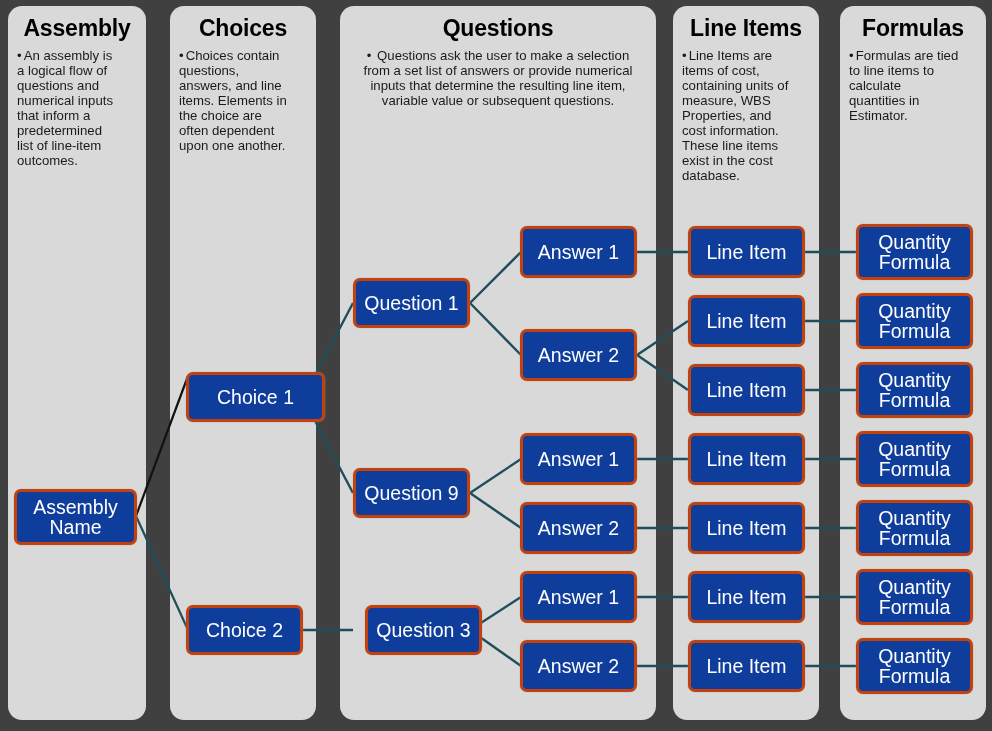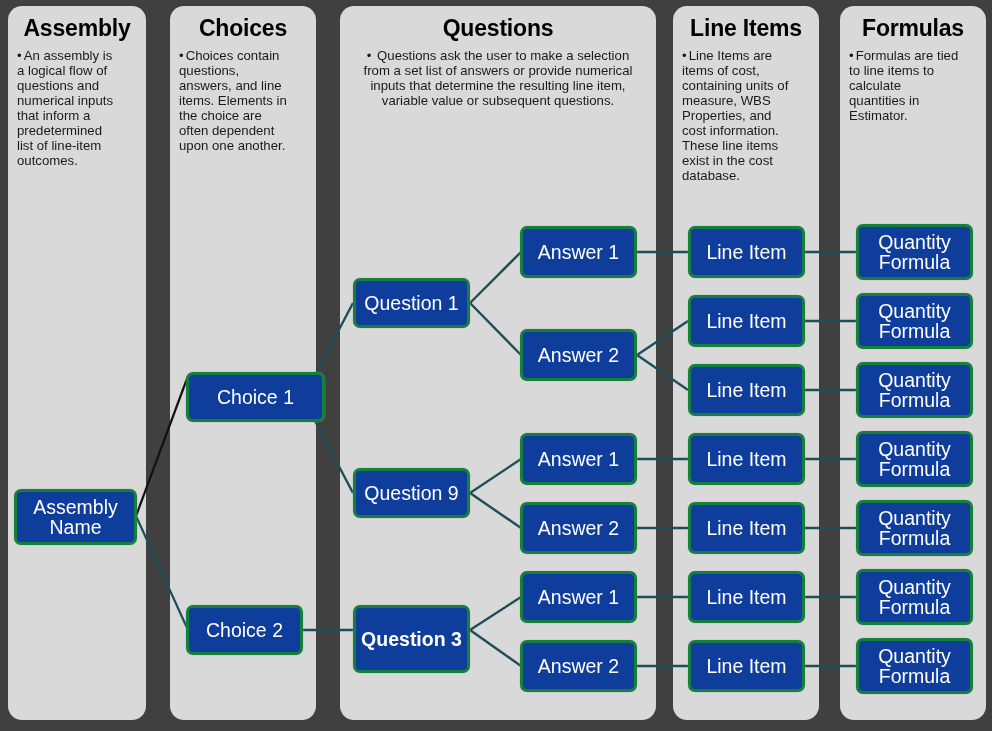--- a/index.html
+++ b/index.html
@@ -54,21 +54,21 @@
   .c3 .col-body {
     font-size: 13.2px;
     padding: 6px 16px 0 16px;
     text-align: center;
   }
 
   
   .node {
     position: absolute;
     background: #0f3d9c;
-    border: 3px solid #15803d;
+    border: 3px solid #c2410c;
     border-radius: 7px;
     box-sizing: border-box;
     color: #ffffff;
     display: flex;
     align-items: center;
     justify-content: center;
     text-align: center;
     font-size: 19.5px;
     line-height: 1.06;
     z-index: 5;
@@ -169,21 +169,21 @@
     <line x1="805" y1="666" x2="856" y2="666" stroke="#1E4E5A" stroke-width="2.4"></line>
   </svg>
 
   <div class="node two-line" style="left:14px; top:489px; width:123px; height:56px;">Assembly<br>Name</div>
 
   <div class="node" style="left:186px; top:372px; width:139px; height:50px;">Choice 1</div>
   <div class="node" style="left:186px; top:605px; width:117px; height:50px;text-align:center;">Choice 2</div>
 
   <div class="node" style="left:353px; top:278px; width:117px; height:50px;">Question 1</div>
   <div class="node" style="left:353px; top:468px; width:117px; height:50px;">Question 9</div>
-  <div class="node" style="left:353px; top:605px; width:117px; height:68px;font-weight:bold;">Question 3</div>
+  <div class="node" style="left:365px; top:605px; width:117px; height:50px;">Question 3</div>
 
   <div class="node" style="left:520px; top:226px; width:117px; height:52px;">Answer 1</div>
   <div class="node" style="left:520px; top:329px; width:117px; height:52px;">Answer 2</div>
   <div class="node" style="left:520px; top:433px; width:117px; height:52px;">Answer 1</div>
   <div class="node" style="left:520px; top:502px; width:117px; height:52px;">Answer 2</div>
   <div class="node" style="left:520px; top:571px; width:117px; height:52px;">Answer 1</div>
   <div class="node" style="left:520px; top:640px; width:117px; height:52px;">Answer 2</div>
 
   <div class="node" style="left:688px; top:226px; width:117px; height:52px;">Line Item</div>
   <div class="node" style="left:688px; top:295px; width:117px; height:52px;">Line Item</div>

